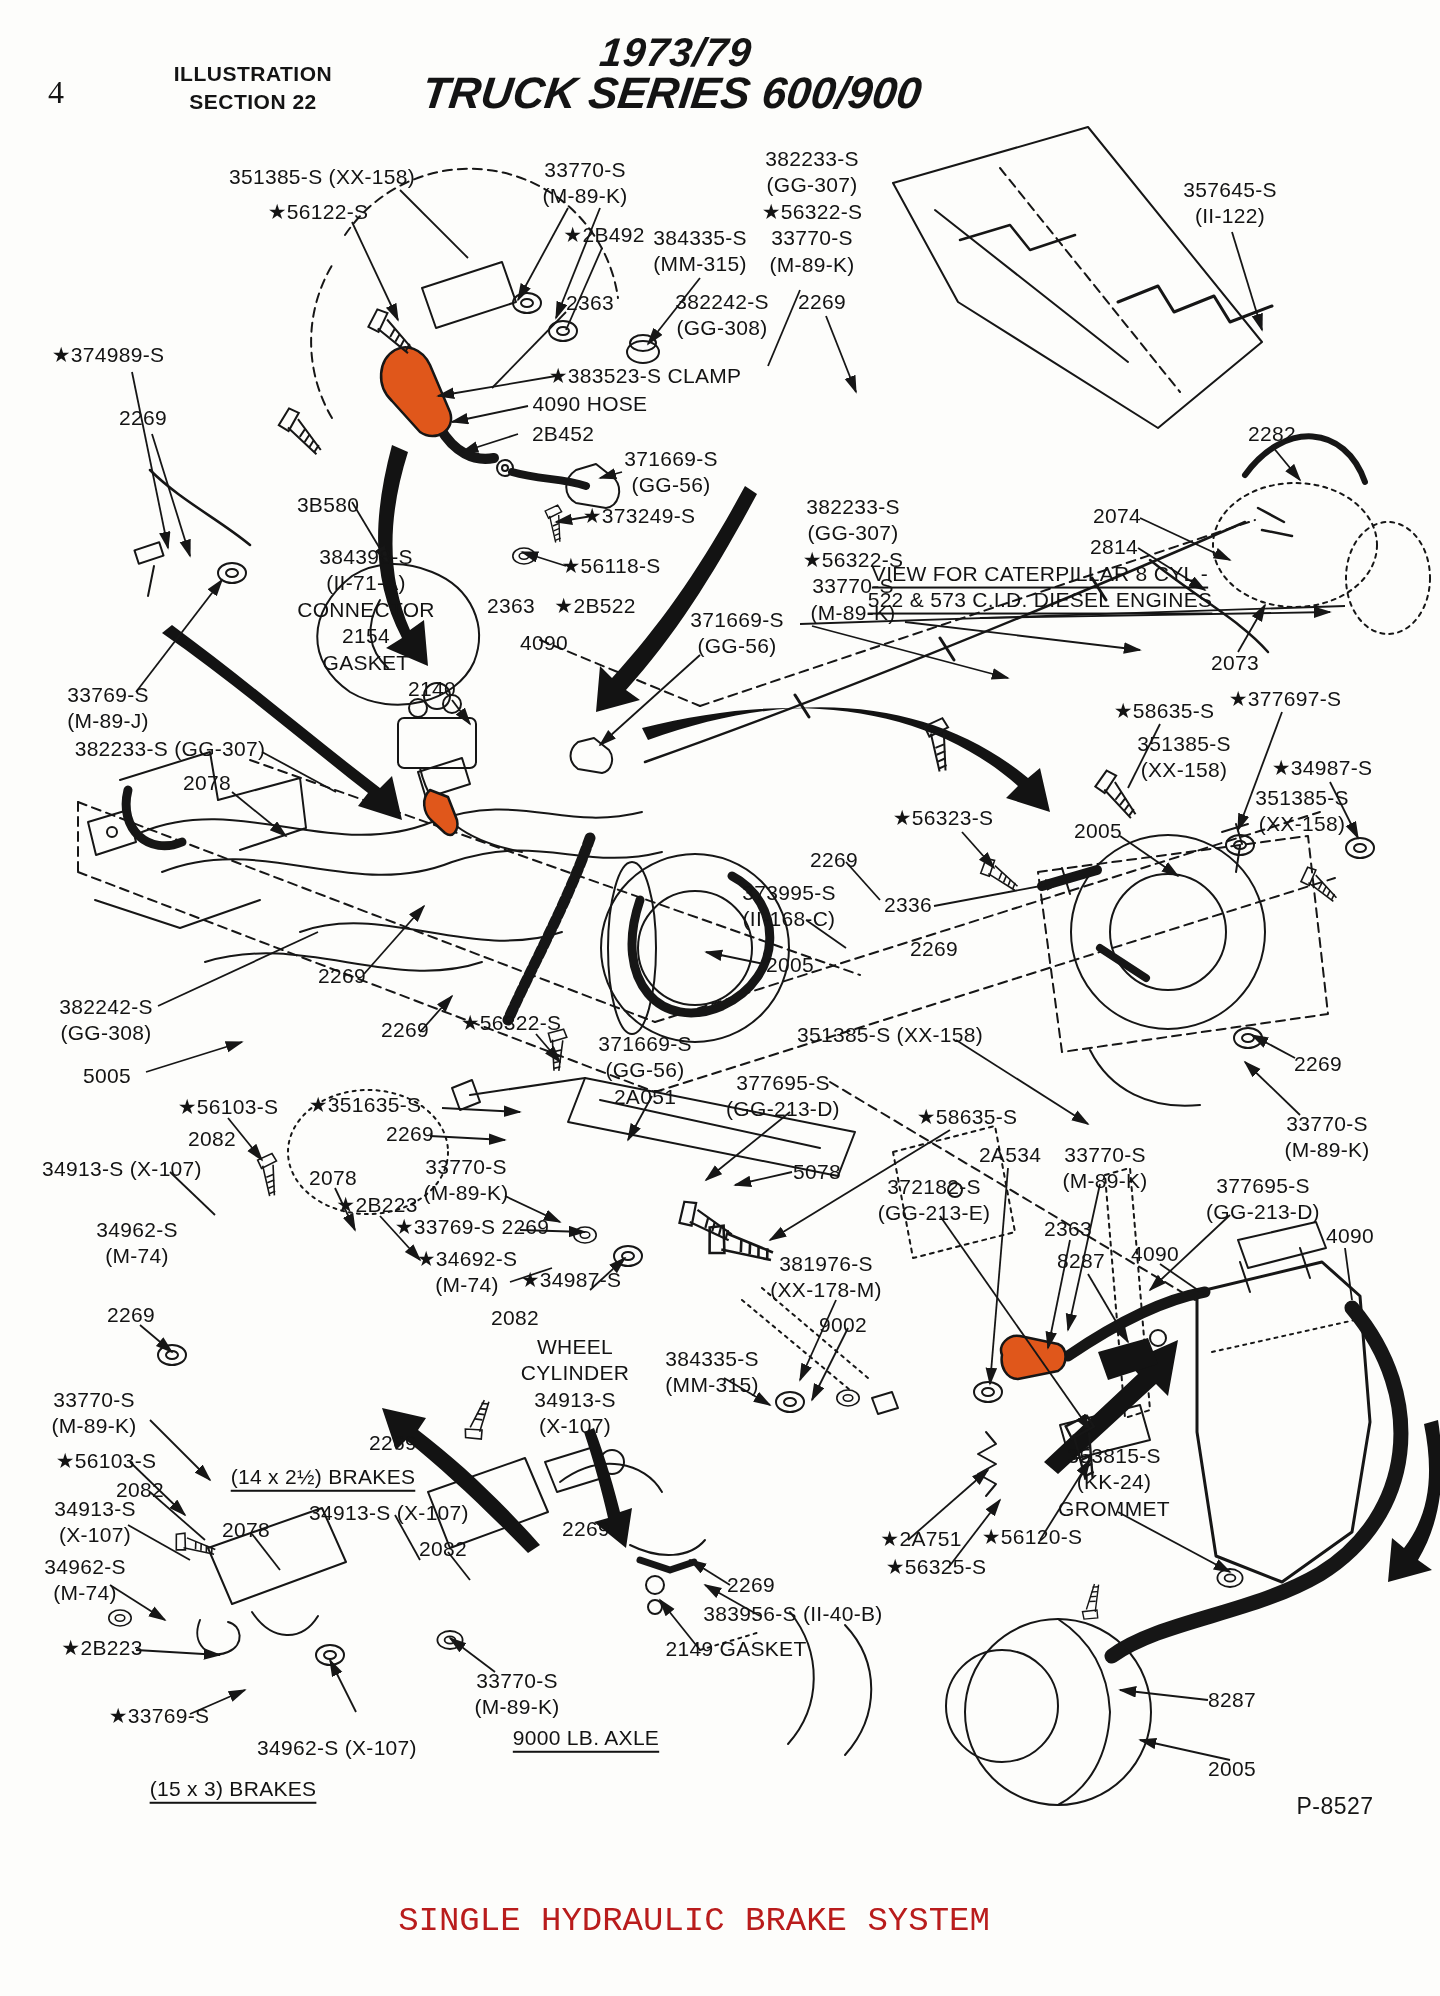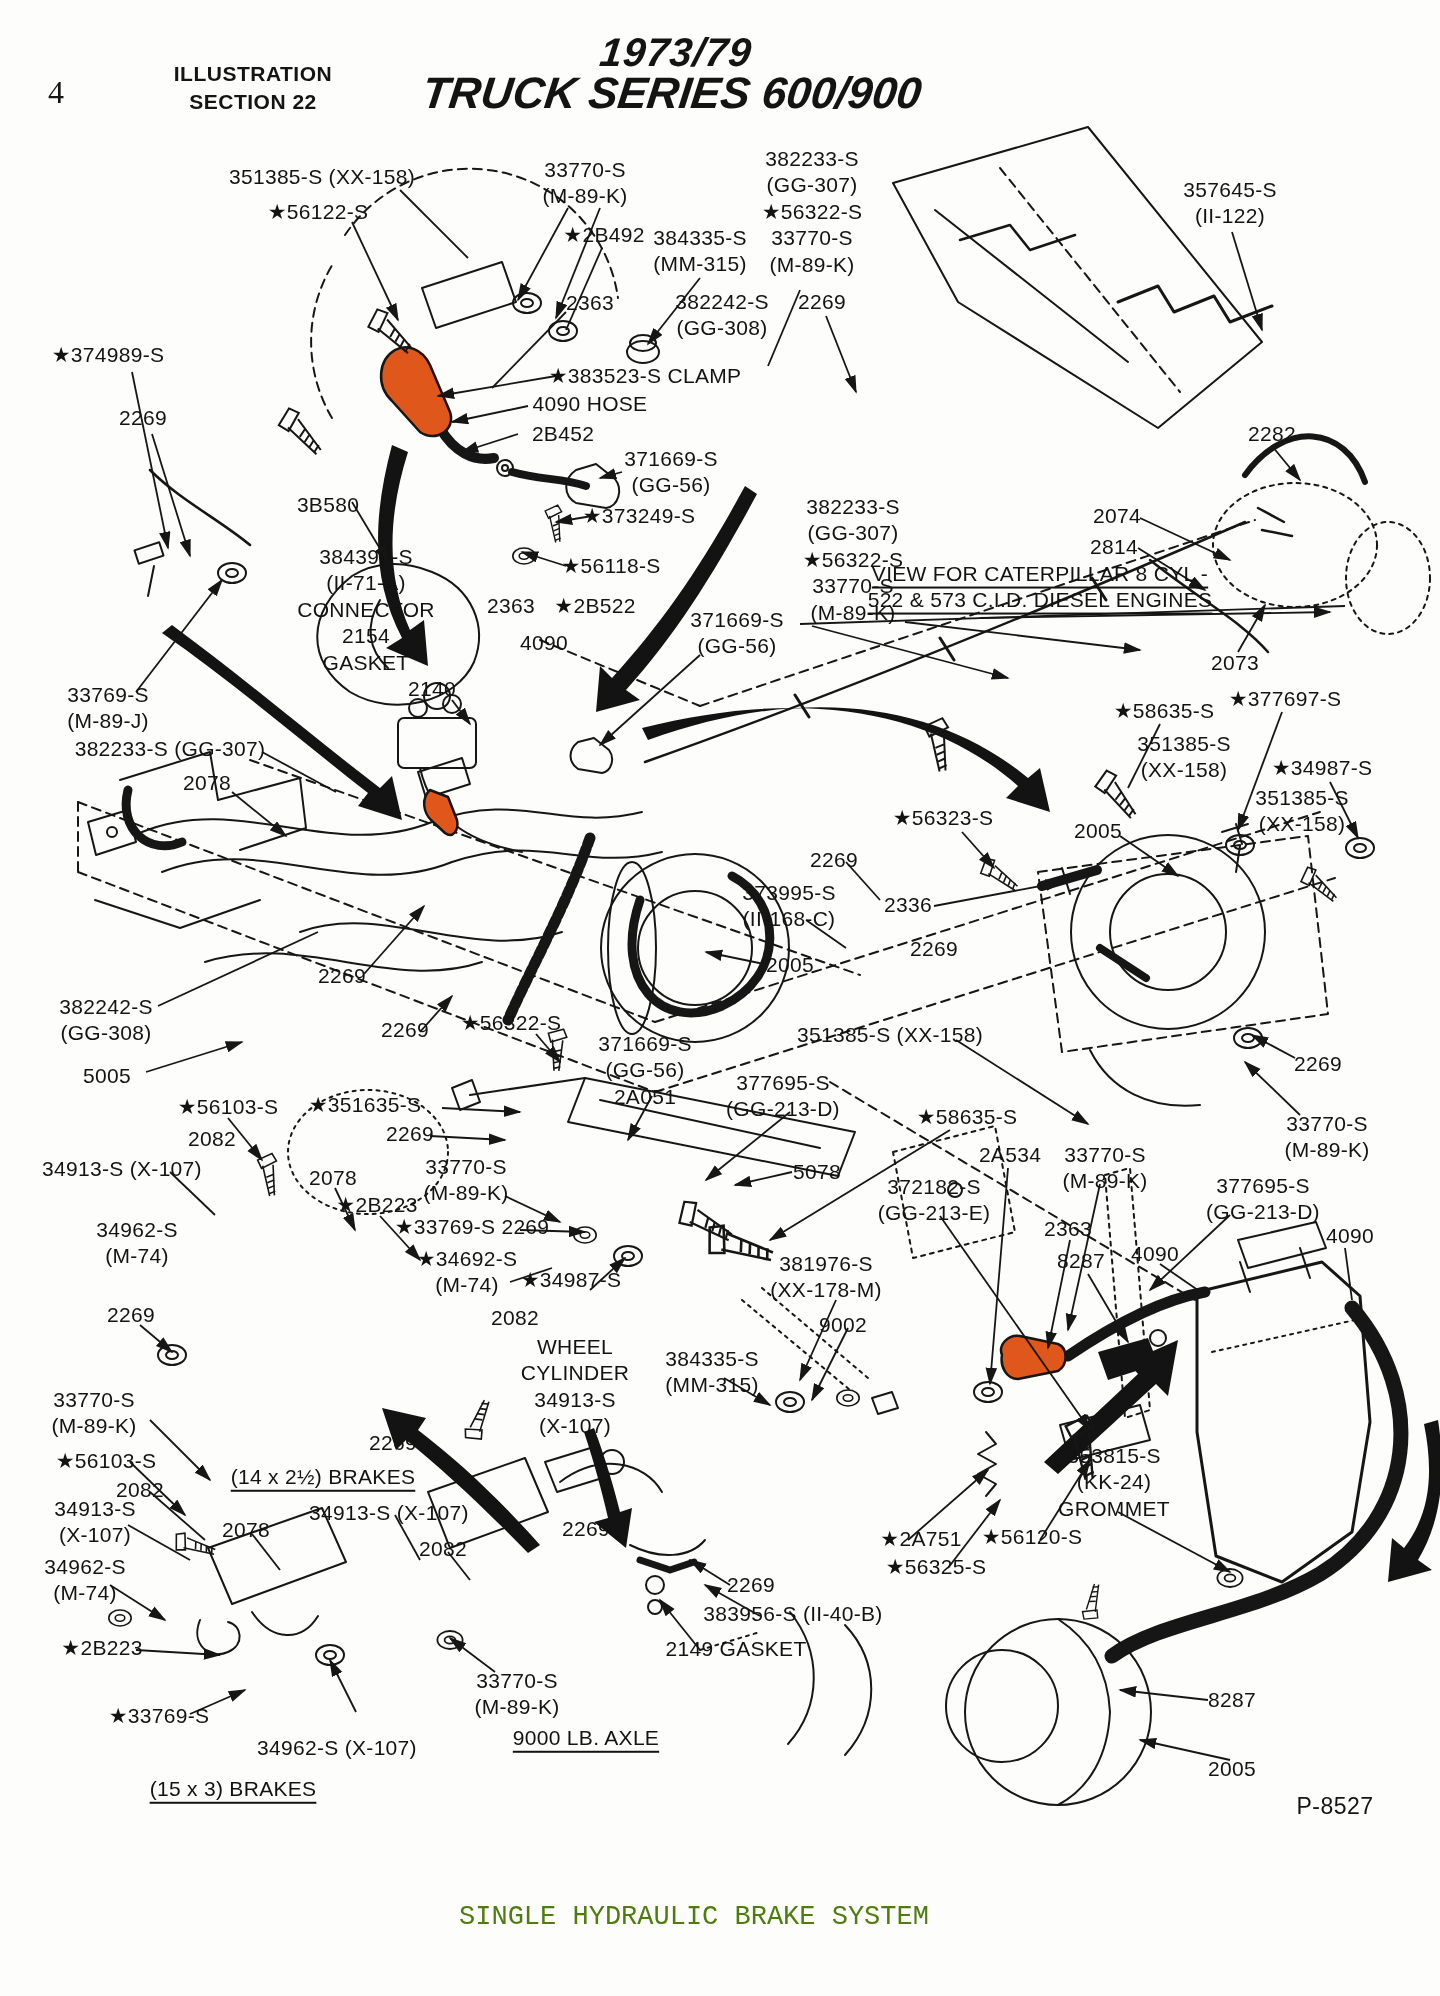--- a/index.html
+++ b/index.html
@@ -12,21 +12,21 @@
   .part-label.ul{text-decoration:underline;text-underline-offset:6px;text-decoration-thickness:2px;}
   .pageno{position:absolute;left:48px;top:74px;font-family:"Liberation Serif",serif;font-size:32px;}
   .section-hdr{position:absolute;left:253px;top:88px;transform:translate(-50%,-50%);
                font-weight:bold;font-size:21px;line-height:1.35;text-align:center;white-space:pre-line;letter-spacing:.5px;}
   .title1{position:absolute;left:676px;top:30px;transform:translateX(-50%) skewX(-7deg);
           font-weight:bold;font-style:italic;font-size:40px;letter-spacing:1px;}
   .title2{position:absolute;left:672px;top:68px;transform:translateX(-50%) skewX(-7deg);
           font-weight:bold;font-style:italic;font-size:44px;letter-spacing:0px;white-space:pre;}
   .fig-no{position:absolute;left:1335px;top:1806px;transform:translate(-50%,-50%);font-size:23px;letter-spacing:.5px;}
   .cap{position:absolute;transform:translateX(-50%);font-family:"Liberation Mono",monospace;
-       font-size:27px;white-space:pre;color:#4d7c0f;}
+       font-size:34px;white-space:pre;color:#b91c1c;}
   .cap1{left:694px;top:1902px;}
   .cap2{left:690px;top:1936px;}
 </style>
 </head>
 <body>
 
 <div class="page">
 
   <svg class="art" width="1440" height="1996" viewBox="0 0 1440 1996">
     <defs>

